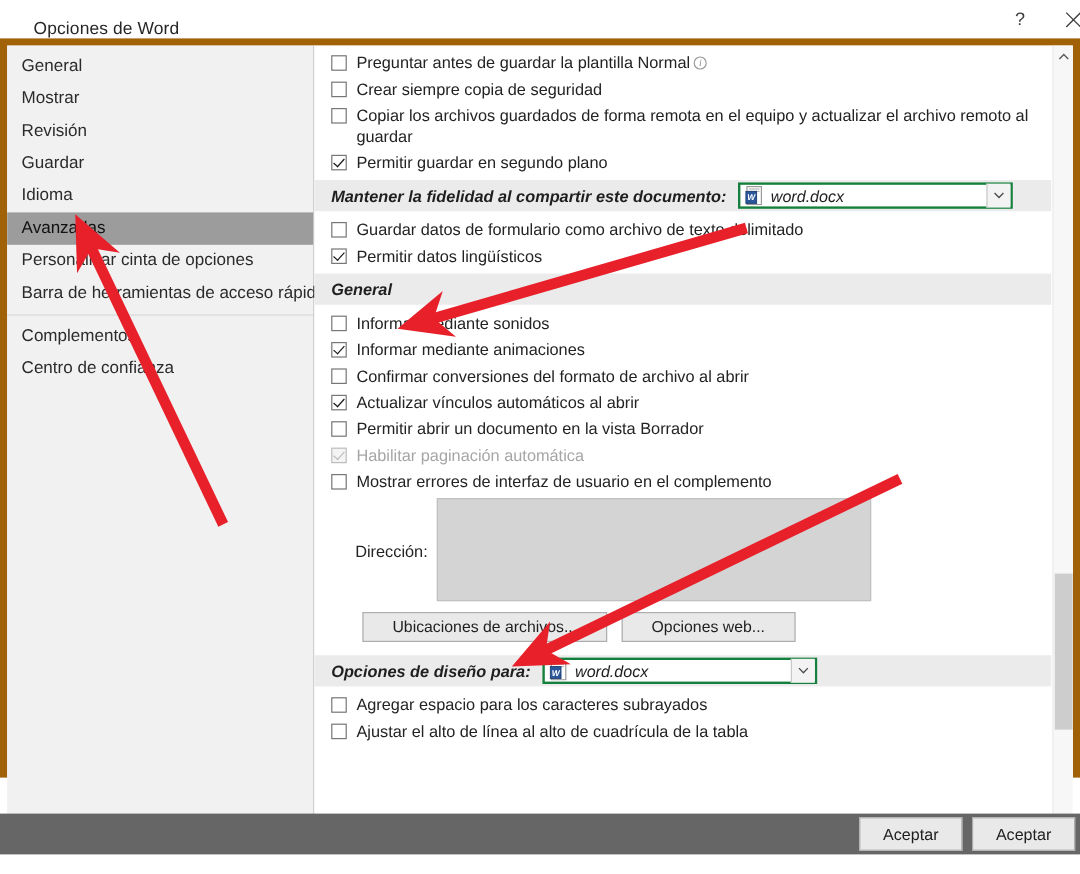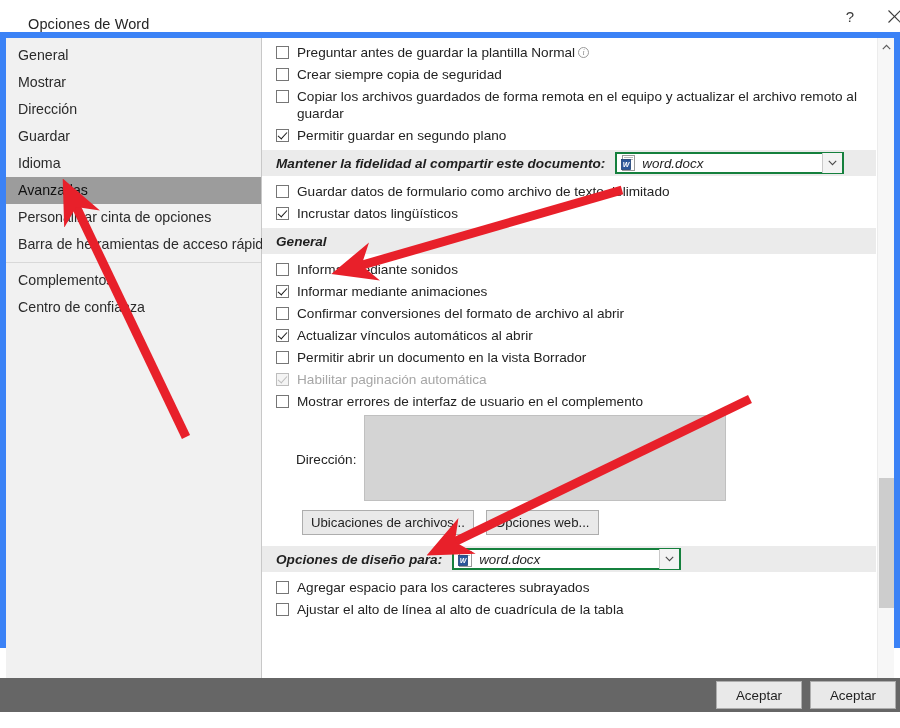--- a/index.html
+++ b/index.html
@@ -42,21 +42,21 @@
     cursor: default;
   }
   .tb-btn.help { font-size: 15px; }
   .tb-btn.close svg { display: block; }
 
   
   .dialog-frame {
     position: absolute;
     left: 0; top: 32px;
     width: 900px; height: 616px;
-    background: #3b82f6;
+    background: #a16207;
     padding: 6px 6px 0 6px;
   }
   .dialog-inner {
     position: relative;
     width: 888px; height: 662px;
     background: #ffffff;
     display: flex;
   }
 
   
@@ -237,21 +237,21 @@
     display: flex;
     margin-top: 9px;
     margin-left: 26px;
   }
   .gbtn {
     height: 25px;
     background: #e9e9e9;
     border: 1px solid #adadad;
     font-size: 13.2px;
     color: #1f1f1f;
-    padding: 0 8px;
+    padding: 0 24px;
     display: flex; align-items: center; justify-content: center;
     margin-right: 12px;
     white-space: nowrap;
     cursor: default;
   }
 
   
   .vscroll {
     position: absolute;
     right: 0; top: 0;
@@ -327,21 +327,21 @@
       </div>
     </div>
   </div>
 
   <div class="dialog-frame">
     <div class="dialog-inner">
 
       <div class="sidebar">
         <div class="side-item">General</div>
         <div class="side-item">Mostrar</div>
-        <div class="side-item">Dirección</div>
+        <div class="side-item">Revisión</div>
         <div class="side-item">Guardar</div>
         <div class="side-item">Idioma</div>
         <div class="side-item selected">Avanzadas</div>
         <div class="side-item">Personalizar cinta de opciones</div>
         <div class="side-item">Barra de herramientas de acceso rápido</div>
         <div class="side-sep"></div>
         <div class="side-item">Complementos</div>
         <div class="side-item">Centro de confianza</div>
       </div>
 
@@ -385,21 +385,21 @@
               </span>
             </div>
           </div>
 
           <div class="row">
             <div class="cbx"></div>
             <div class="lbl">Guardar datos de formulario como archivo de texto delimitado</div>
           </div>
           <div class="row">
             <div class="cbx checked"></div>
-            <div class="lbl">Incrustar datos lingüísticos</div>
+            <div class="lbl">Permitir datos lingüísticos</div>
           </div>
 
           <div class="band">
             <div class="band-title">General</div>
           </div>
 
           <div class="row">
             <div class="cbx"></div>
             <div class="lbl">Informar mediante sonidos</div>
           </div>

